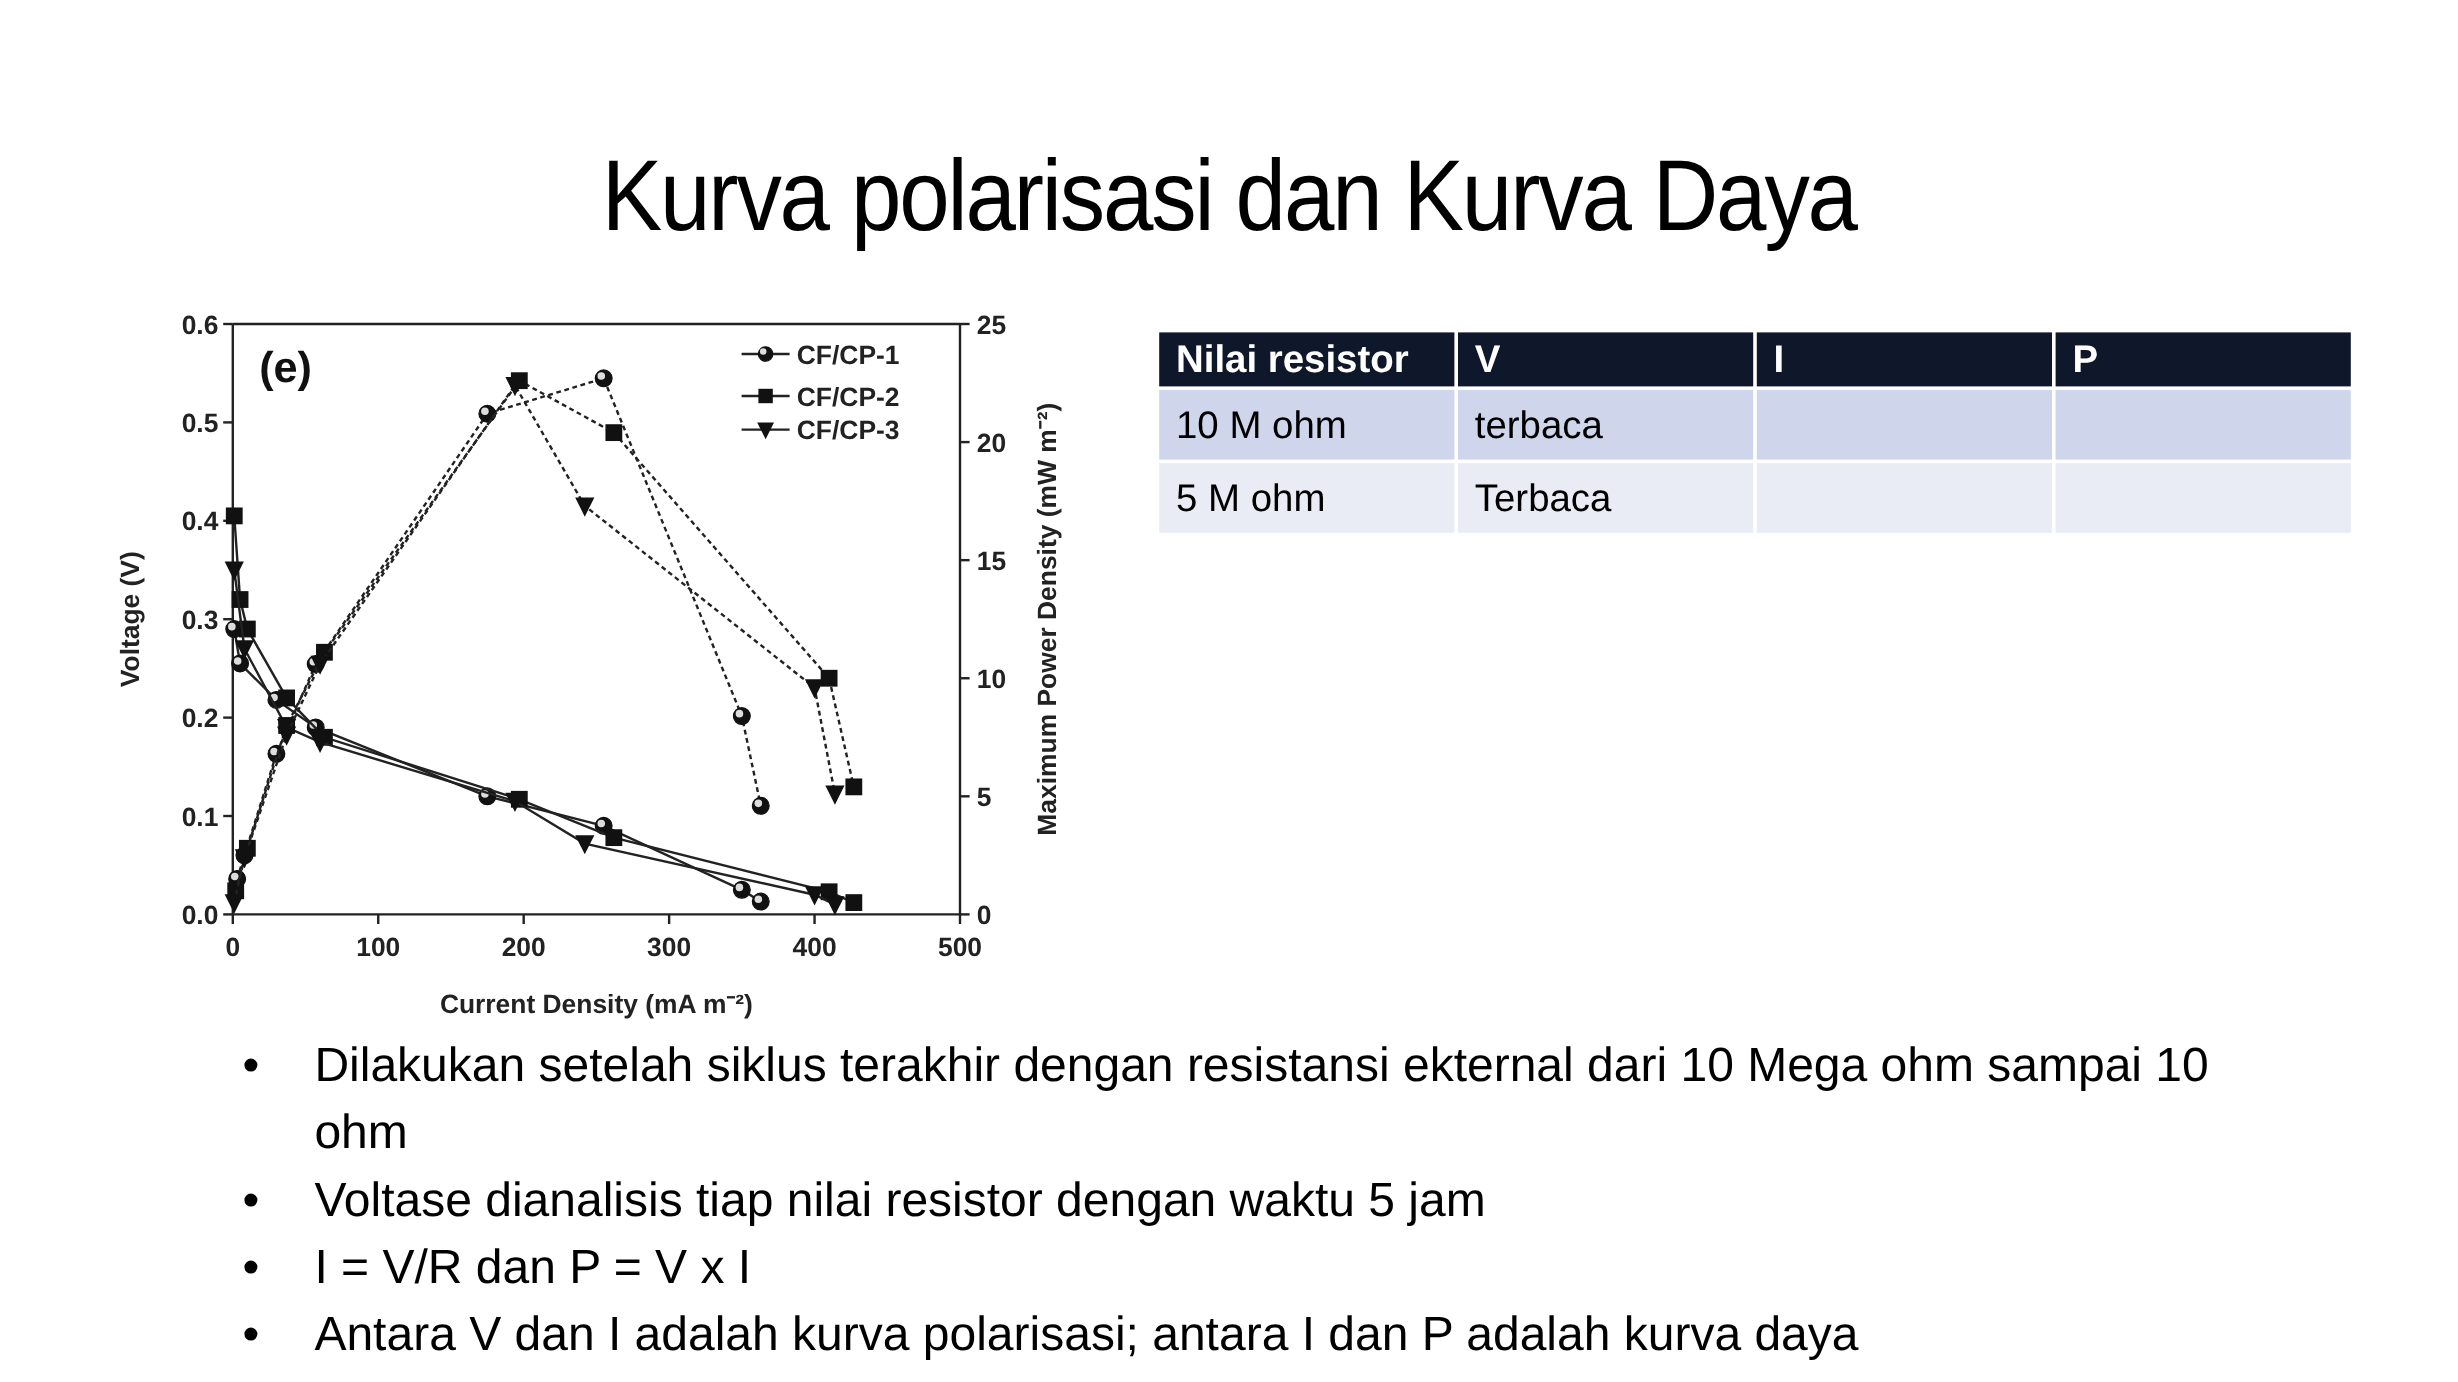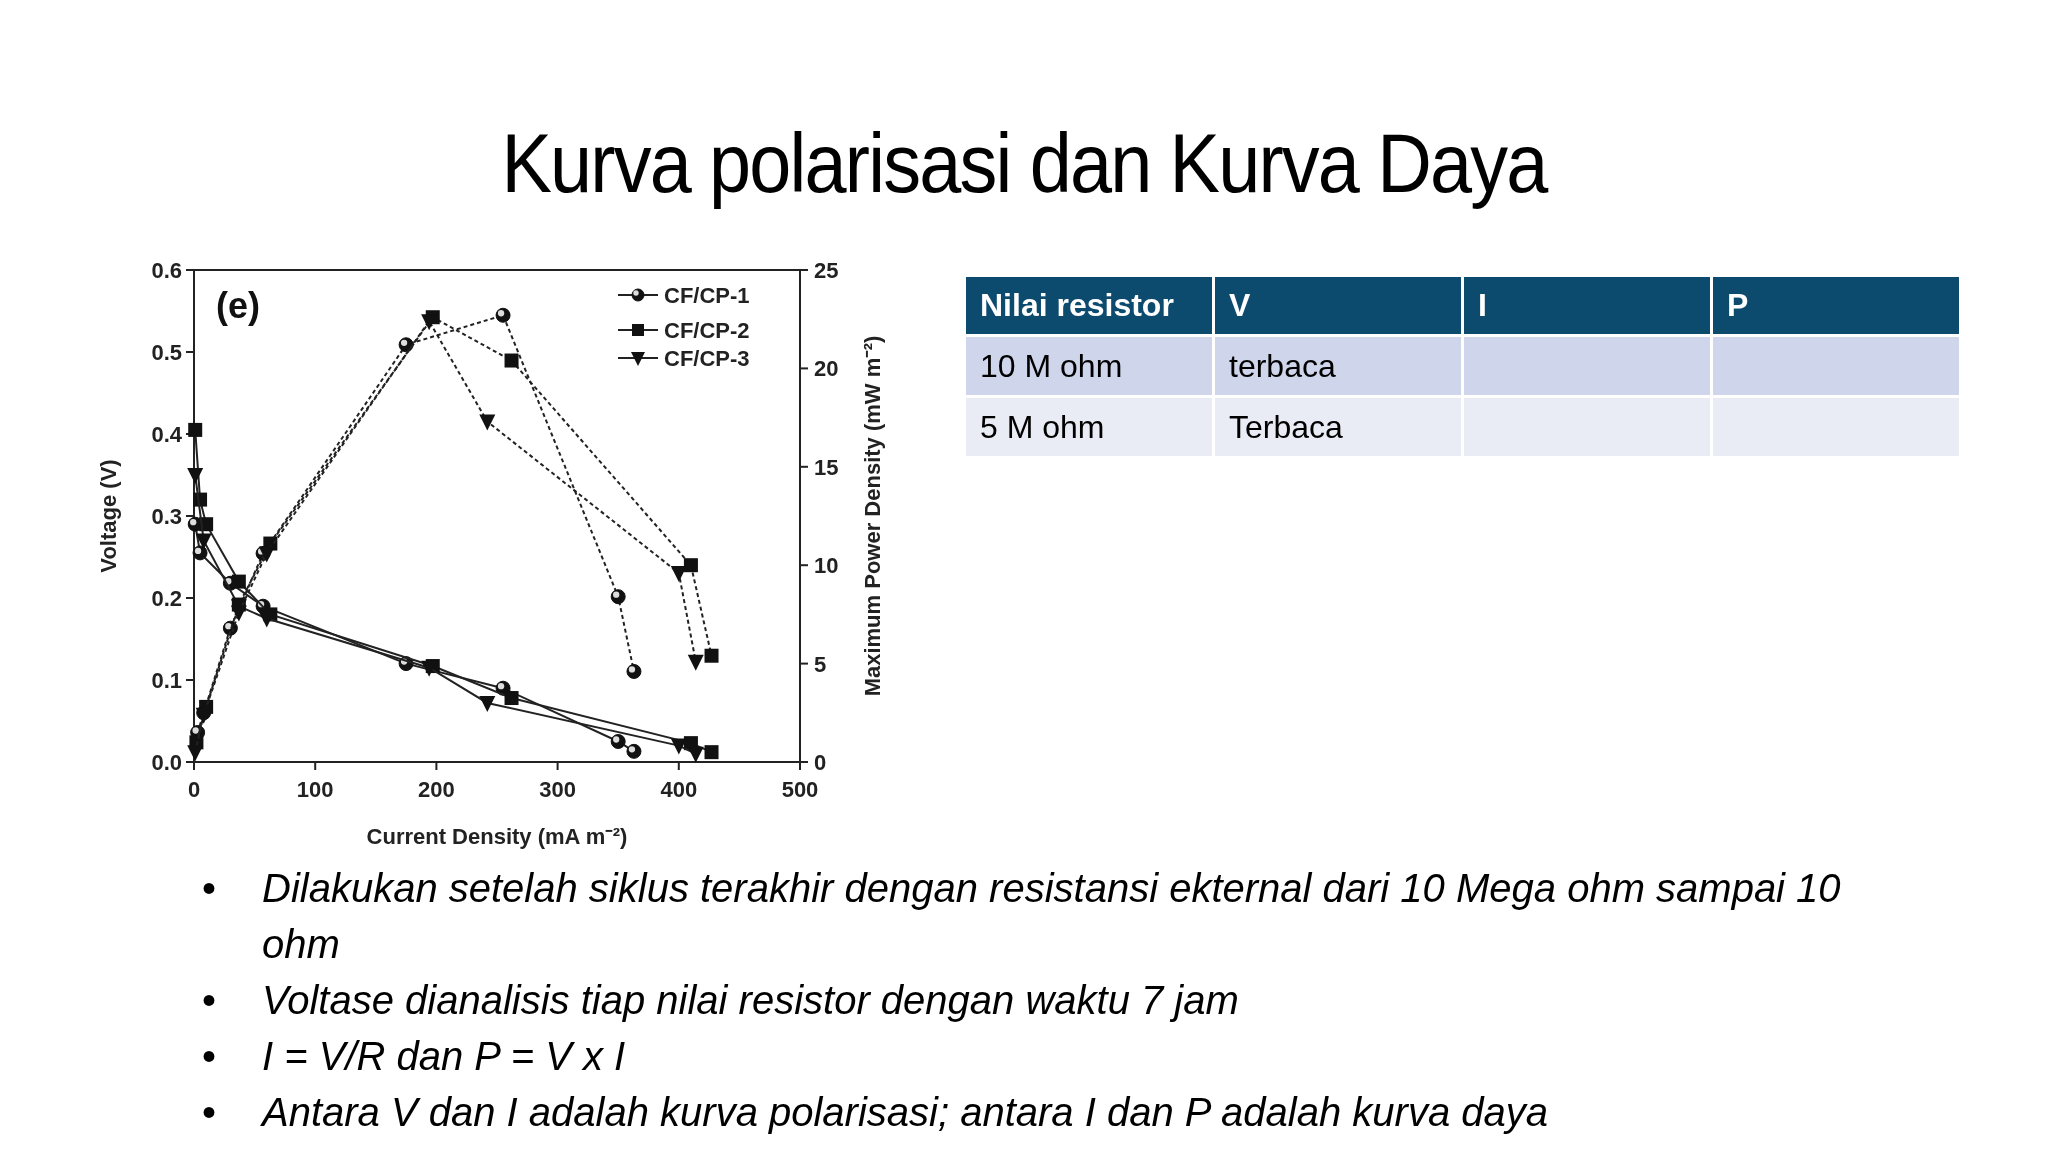--- a/index.html
+++ b/index.html
@@ -2,28 +2,28 @@
 <html><head>
 <meta charset="utf-8">
 <style>
   html, body { margin:0; padding:0; background:#ffffff; }
   body { width:2048px; height:1152px; position:relative; overflow:hidden; font-family:"Liberation Sans", sans-serif; color:#000; }
   .slide-title { position:absolute; left:0; top:108px; width:2048px; text-align:center; font-family:"Liberation Sans Narrow","Liberation Sans", sans-serif; font-size:84px; letter-spacing:-2px; transform:scaleX(0.9); transform-origin:center; line-height:110px; }
   .chart-wrap { position:absolute; left:90px; top:250px; width:820px; height:600px; }
   .chart-wrap svg { position:absolute; left:0; top:0; }
   .tbl { position:absolute; left:966px; top:277px; width:999px; border-collapse:separate; border-spacing:3px; margin:-3px; font-family:"Liberation Sans", sans-serif; }
   .tbl th, .tbl td { height:58px; padding:0 0 0 14px; text-align:left; font-size:32px; transform-origin:left; }
-  .tbl th { background:#0c4a6e; color:#fff; font-weight:bold; height:57px; }
+  .tbl th { background:#0f172a; color:#fff; font-weight:bold; height:45px; }
   .tbl tr.odd td { background:#CFD5EA; }
   .tbl tr.even td { background:#E9EBF5; }
   .tbl col.c1 { width:246px; } .tbl col.c2 { width:246px; } .tbl col.c3 { width:246px; } .tbl col.c4 { width:246px; }
   .bullets { position:absolute; left:202px; top:860px; width:1720px; margin:0; padding:0; list-style:none; font-size:40px; line-height:56px; }
   .bullets li { position:relative; padding-left:60px; }
   .bullets li .dot { position:absolute; left:0; top:0; width:60px; }
-  .bullets li .txt { display:block;font-style:italic; }
+  .bullets li .txt { display:block; }
 </style>
 </head>
 <body>
 
 <div class="slide-title">Kurva polarisasi dan Kurva Daya</div>
 
 <div class="chart-wrap">
   <svg id="chart-svg" width="820" height="600" viewBox="0 0 820 600">
       <line x1="104" y1="20" x2="710" y2="20" stroke="#222" stroke-width="2"></line>
       <line x1="104" y1="20" x2="104" y2="512" stroke="#222" stroke-width="2"></line>
@@ -186,21 +186,21 @@
   </tbody>
 </table>
 
 <ul class="bullets">
   <li>
       <span class="dot">•</span>
       <span class="txt">Dilakukan setelah siklus terakhir dengan resistansi ekternal dari 10 Mega ohm sampai 10 ohm</span>
     </li>
   <li>
       <span class="dot">•</span>
-      <span class="txt">Voltase dianalisis tiap nilai resistor dengan waktu 7 jam</span>
+      <span class="txt">Voltase dianalisis tiap nilai resistor dengan waktu 5 jam</span>
     </li>
   <li>
       <span class="dot">•</span>
       <span class="txt">I = V/R dan P = V x I</span>
     </li>
   <li>
       <span class="dot">•</span>
       <span class="txt">Antara V dan I adalah kurva polarisasi; antara I dan P adalah kurva daya</span>
     </li>
 </ul>

